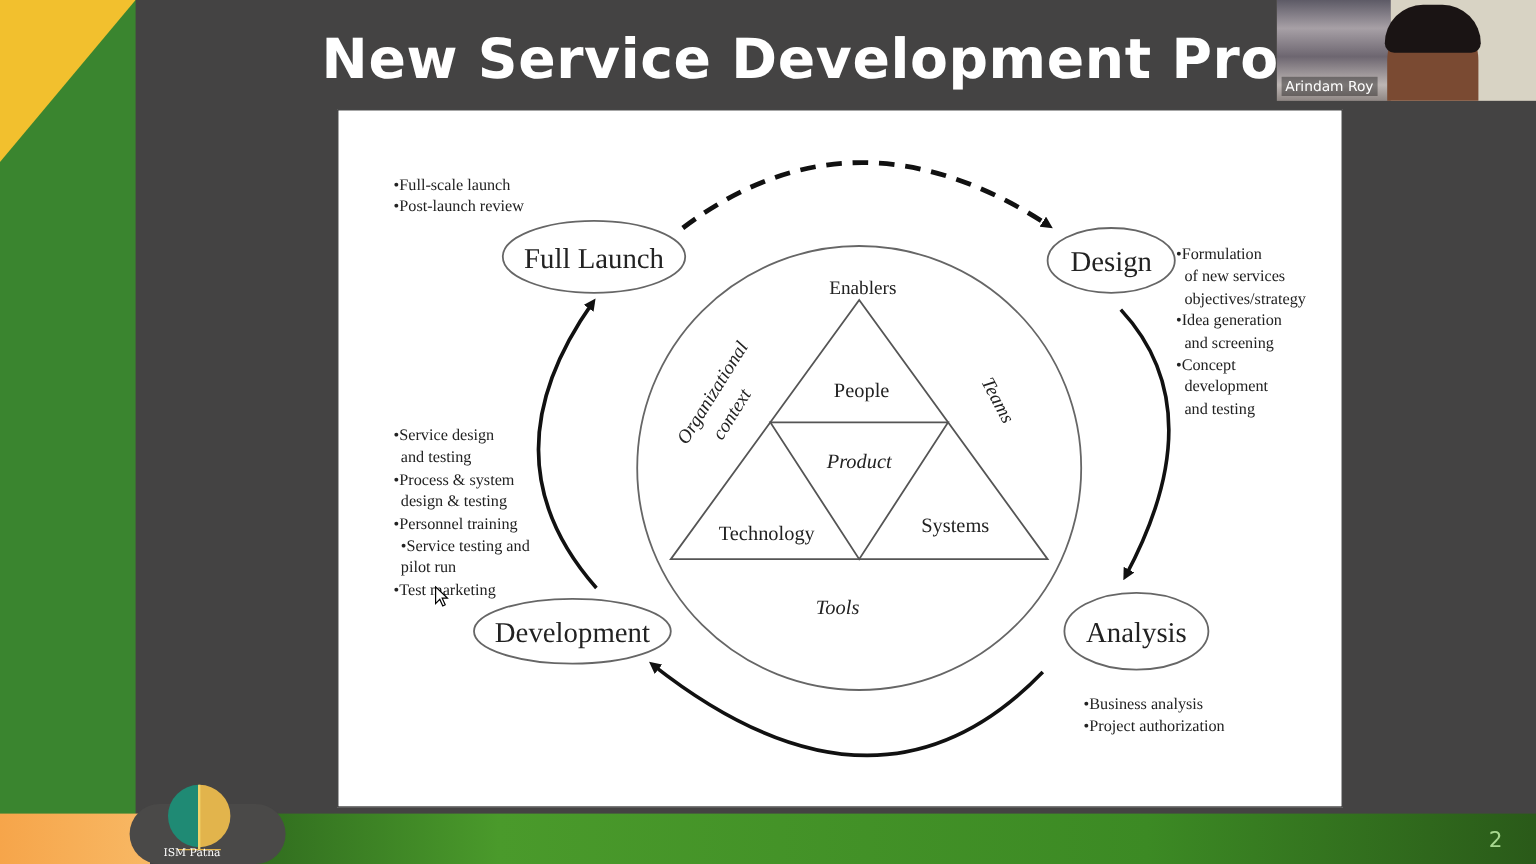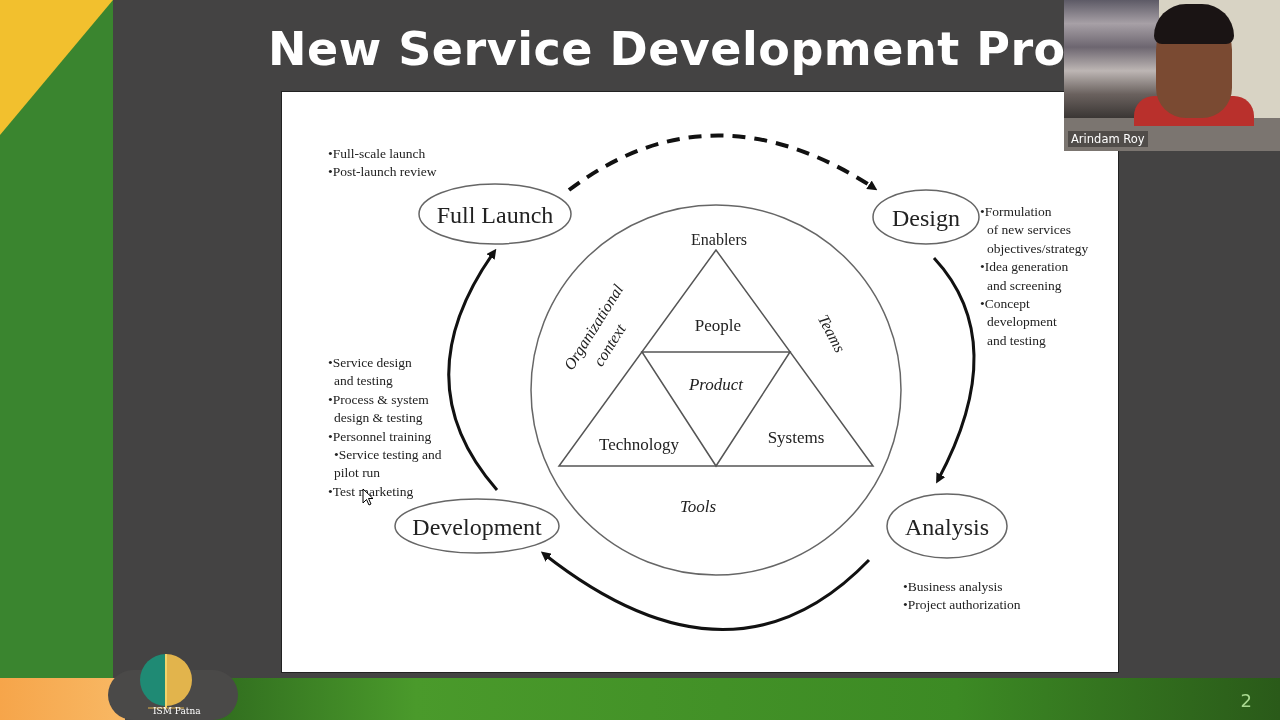--- a/index.html
+++ b/index.html
@@ -3,26 +3,26 @@
 <meta charset="utf-8">
 <style>
   html, body { margin:0; padding:0; }
   body { width:1280px; height:720px; position:relative; overflow:hidden; background:#444343; font-family:"DejaVu Sans", sans-serif; }
   .left-band { position:absolute; left:0; top:0; width:113px; height:680px; background:#3a852f; }
   .left-band-yellow { position:absolute; left:0; top:0; width:113px; height:135px; }
   .left-band-orange { position:absolute; left:0; top:678px; width:125px; height:42px; background:linear-gradient(90deg,#f6a54a,#f8b864); }
   .bottom-bar { position:absolute; left:200px; top:678px; width:1080px; height:42px; background:linear-gradient(90deg,#2f6a1e 0%,#4a9a2b 20%,#3c8a24 70%,#2a5a19 100%); }
   .logo-blob { position:absolute; left:108px; top:670px; width:130px; height:50px; background:#4a4948; border-radius:40px; }
   .logo { position:absolute; left:134px; top:648px; width:64px; height:72px; }
-  .logo-text { position:absolute; left:153px; top:706px; width:60px; color:#fff; font-family:"DejaVu Serif", serif; font-size:9px; }
+  .logo-text { position:absolute; left:130px; top:706px; width:60px; text-align:center; color:#fff; font-family:"DejaVu Serif", serif; font-size:9px; }
   .slide-title { position:absolute; left:268px; top:22px; color:#ffffff; font-size:46px; font-weight:bold; letter-spacing:0.5px; white-space:nowrap; font-family:"DejaVu Sans", sans-serif; }
   .page-num { position:absolute; right:28px; top:690px; color:#a8d890; font-size:18px; }
   .diagram-card { position:absolute; left:281px; top:91px; width:838px; height:582px; background:#ffffff; border:1px solid #222; box-sizing:border-box; }
   .diagram-card svg { position:absolute; left:0; top:0; }
-  .video-tile { position:absolute; left:1064px; top:0; width:216px; height:151px; background:#7b7570; overflow:hidden; }
+  .video-tile { position:absolute; left:1064px; top:0; width:216px; height:84px; background:#7b7570; overflow:hidden; }
   .shelf { position:absolute; left:0; top:0; width:95px; height:118px; background:linear-gradient(180deg,#5d5a66 0%,#a7a0a6 20%,#6d6670 40%,#bdb6b4 60%,#6a615e 80%,#3a3634 100%); }
   .wall { position:absolute; left:95px; top:0; width:121px; height:118px; background:#d8d3c4; }
   .face { position:absolute; left:92px; top:12px; width:76px; height:106px; border-radius:38px 38px 30px 30px; background:#7a4a32; }
   .hair { position:absolute; left:90px; top:4px; width:80px; height:40px; border-radius:40px 40px 10px 10px; background:#1a1414; }
   .shirt { position:absolute; left:70px; top:96px; width:120px; height:30px; background:#b9302c; border-radius:20px 20px 0 0; }
   .video-name { position:absolute; left:4px; bottom:4px; color:#fff; font-size:11.5px; background:rgba(0,0,0,0.35); padding:1px 3px; }
   .diag-text { font-family:"Liberation Serif", "DejaVu Serif", serif; fill:#222; }
   .cursor { position:absolute; left:362px; top:488px; }
 </style>
 </head>

